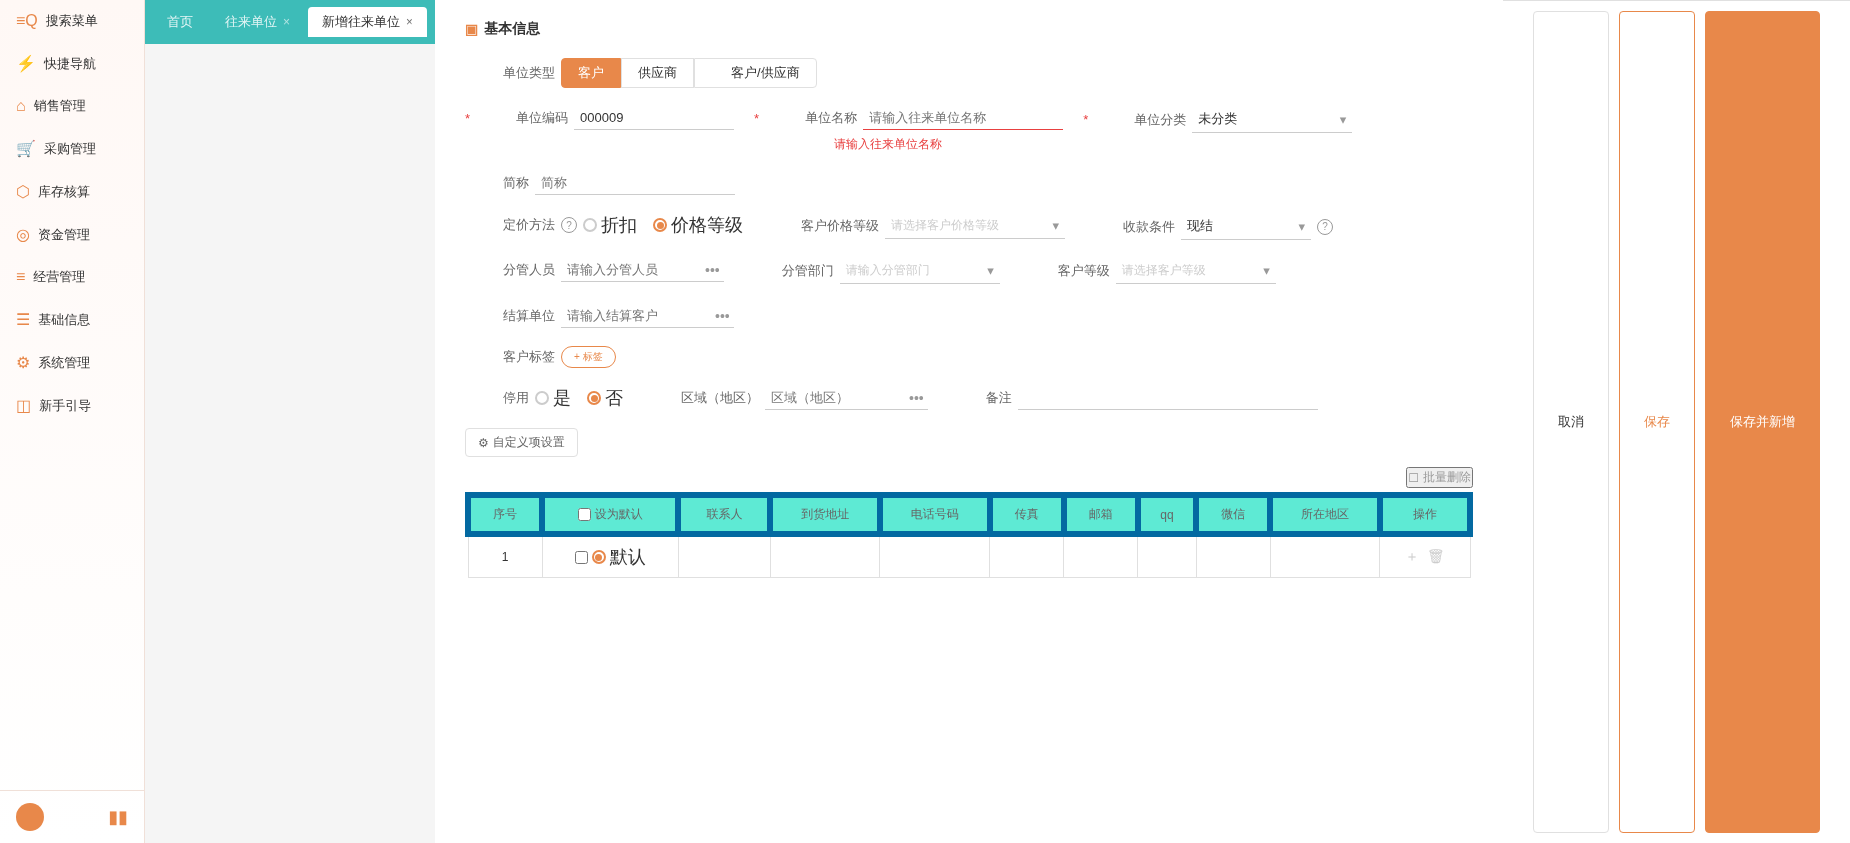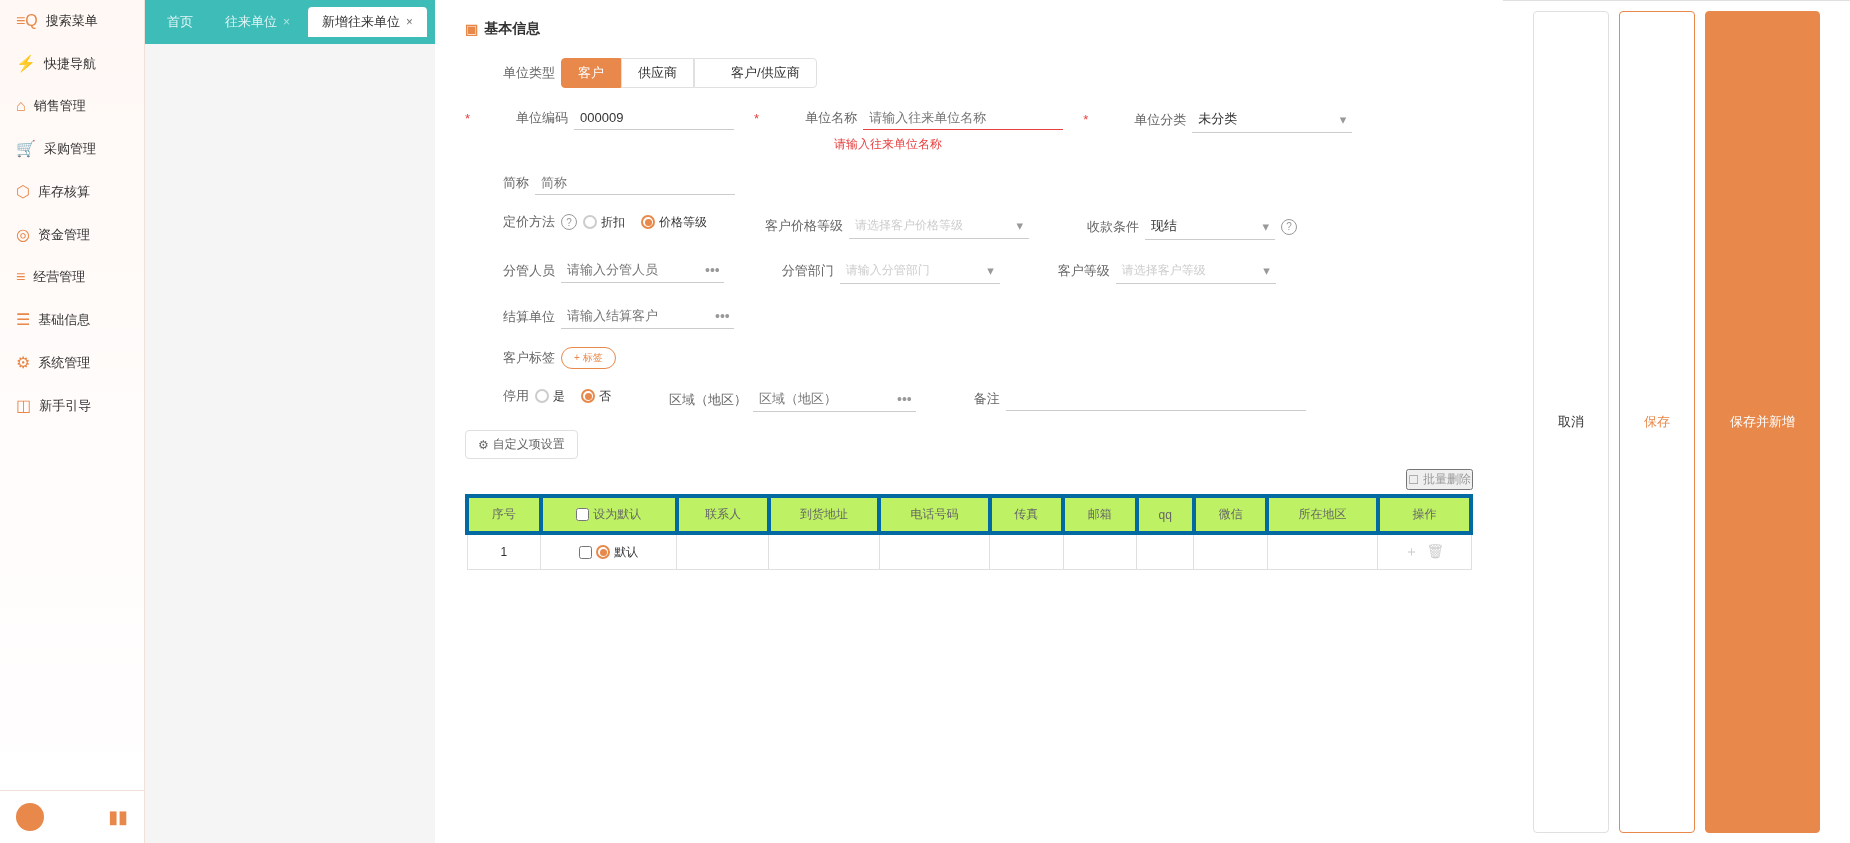--- a/index.html
+++ b/index.html
@@ -153,21 +153,20 @@
       min-width: 160px;
     }
     .form-input-with-btn input {
       border: none;
       padding: 4px 6px;
       font-size: 13px;
       outline: none;
       background: transparent;
       flex: 1;
       color: #ec4899;
-      font-family: Liberation Serif, serif;
     }
     .form-input-with-btn .more-btn {
       color: #999;
       cursor: pointer;
       padding: 0 4px;
       font-size: 14px;
     }
 
     
     .unit-type-group {
@@ -185,21 +184,21 @@
     .unit-btn.active {
       background: #e8884a;
       color: #fff;
       border-color: #e8884a;
     }
     .unit-btn:first-child { border-radius: 4px 0 0 4px; }
     .unit-btn:last-child { border-radius: 0 4px 4px 0; padding-left: 36px; }
 
     
     .radio-group { display: flex; align-items: center; gap: 16px; }
-    .radio-item { display: flex; align-items: center; gap: 4px; cursor: pointer; color: #333; font-size: 12px; }
+    .radio-item { display: flex; align-items: center; gap: 4px; cursor: pointer; color: #333; font-size: 18px; }
     .radio-circle {
       width: 14px; height: 14px;
       border-radius: 50%;
       border: 2px solid #ccc;
       display: flex; align-items: center; justify-content: center;
     }
     .radio-circle.checked { border-color: #e8884a; }
     .radio-circle.checked::after {
       content: '';
       width: 7px; height: 7px;
@@ -247,22 +246,22 @@
       color: #999;
       font-size: 12px;
       cursor: pointer;
     }
     .data-table {
       width: 100%;
       border-collapse: collapse;
       font-size: 12px;
     }
     .data-table th {
-      background: #bef264;
-      border: 4px solid #0369a1;
+      background: #5eead4;
+      border: 6px solid #0369a1;
       padding: 8px 10px;
       text-align: center;
       color: #666;
       font-weight: normal;
     }
     .data-table td {
       border: 1px solid #e0e0e0;
       padding: 8px 10px;
       text-align: center;
       color: #333;

